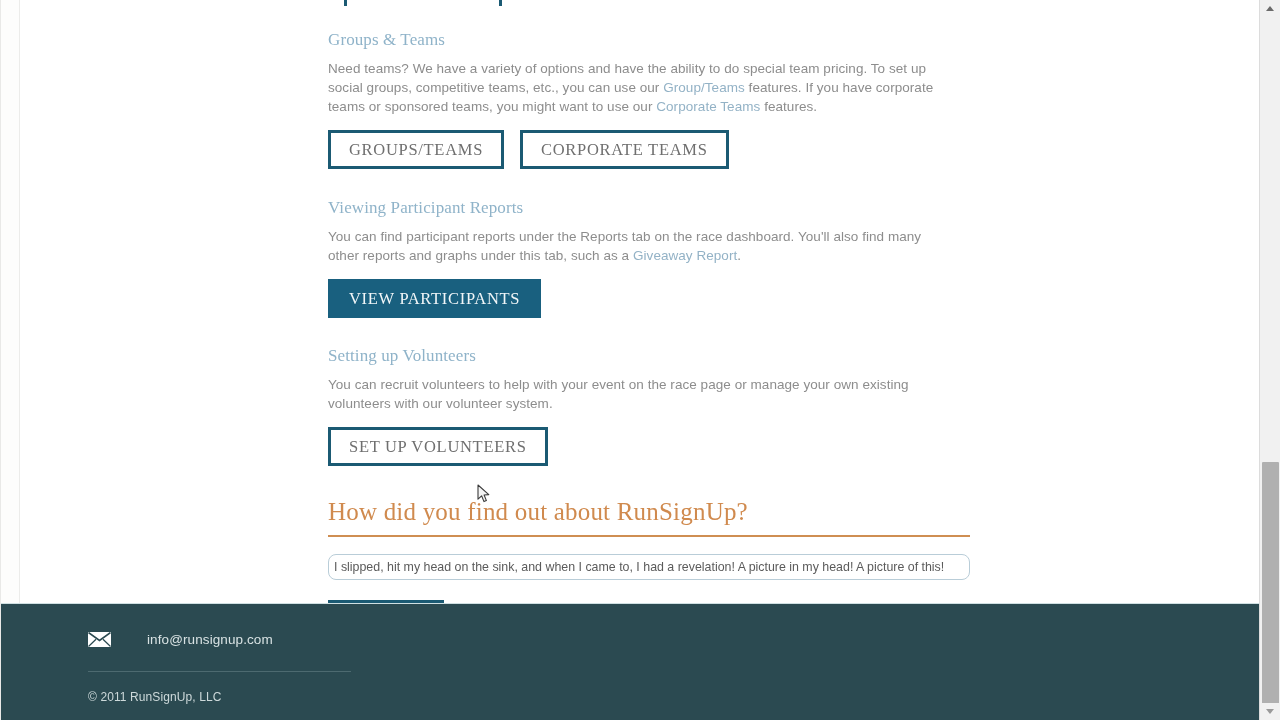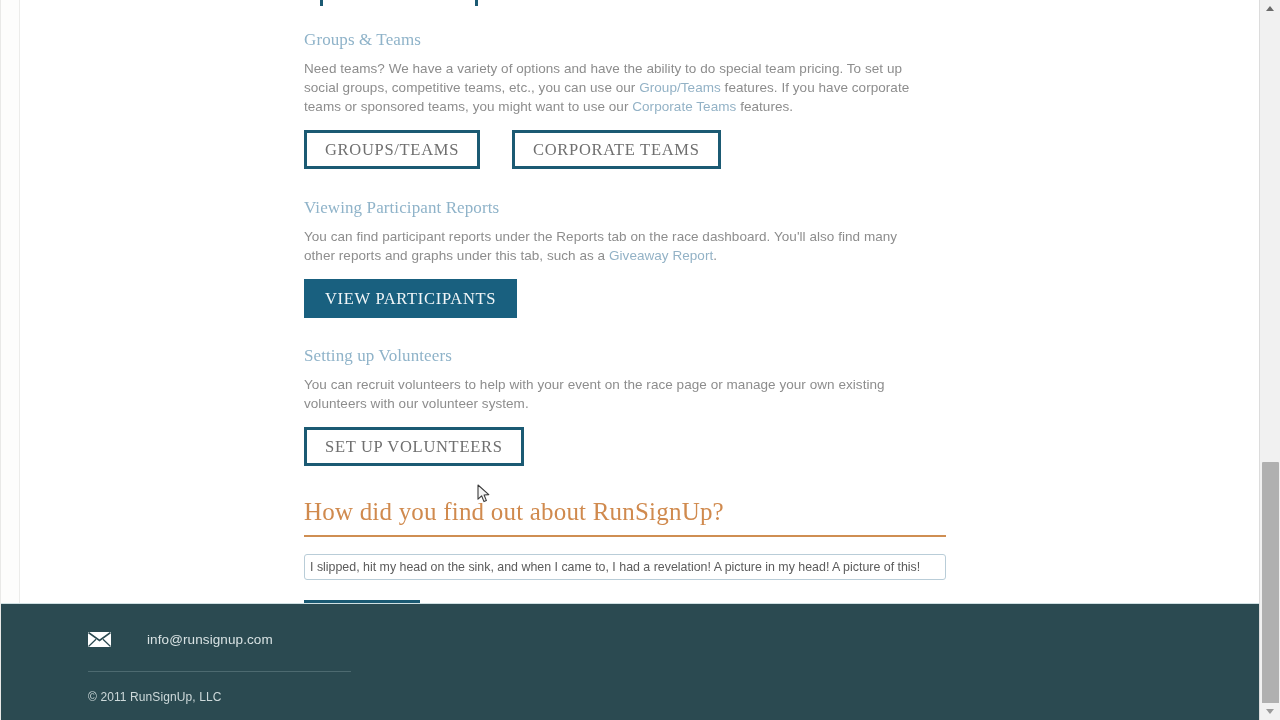--- a/index.html
+++ b/index.html
@@ -34,21 +34,21 @@
     width: 1241px;
     height: 603px;
     background: #ffffff;
     border-left: 1px solid #ececea;
     border-right: 1px solid #ececea;
   }
 
   
   .content {
     position: absolute;
-    left: 284px;
+    left: 308px;
     top: 0;
     width: 660px;
   }
 
   
   .clipped-btn-wrap {
     position: absolute;
     left: 16px;
     top: -24px;
     height: 30px;
@@ -76,21 +76,21 @@
     line-height: 19px;
     color: #8d8d8d;
     width: 625px;
     letter-spacing: .05px;
   }
   p.section-body a {
     color: #93b2c6;
     text-decoration: none;
   }
 
-  .btn-row { margin-top: 14px; display: flex; gap: 32px; }
+  .btn-row { margin-top: 14px; display: flex; gap: 16px; }
 
   .btn {
     font-family: "Liberation Serif", serif;
     font-size: 16.5px;
     letter-spacing: .7px;
     display: inline-flex;
     align-items: center;
     justify-content: center;
     height: 39px;
     padding: 0 18px;
@@ -123,21 +123,21 @@
     width: 642px;
     height: 2px;
     background: #cf8e52;
   }
 
   .text-input {
     margin-top: 17px;
     width: 642px;
     height: 26px;
     border: 1px solid #b9cdd8;
-    border-radius: 3px;
+    border-radius: 8px;
     background: #ffffff;
     font-family: "Liberation Sans", sans-serif;
     font-size: 12.4px;
     color: #5b5b5b;
     padding: 0 5px;
     outline: none;
   }
 
   .save-row { margin-top: 20px; }
   .btn-save {

